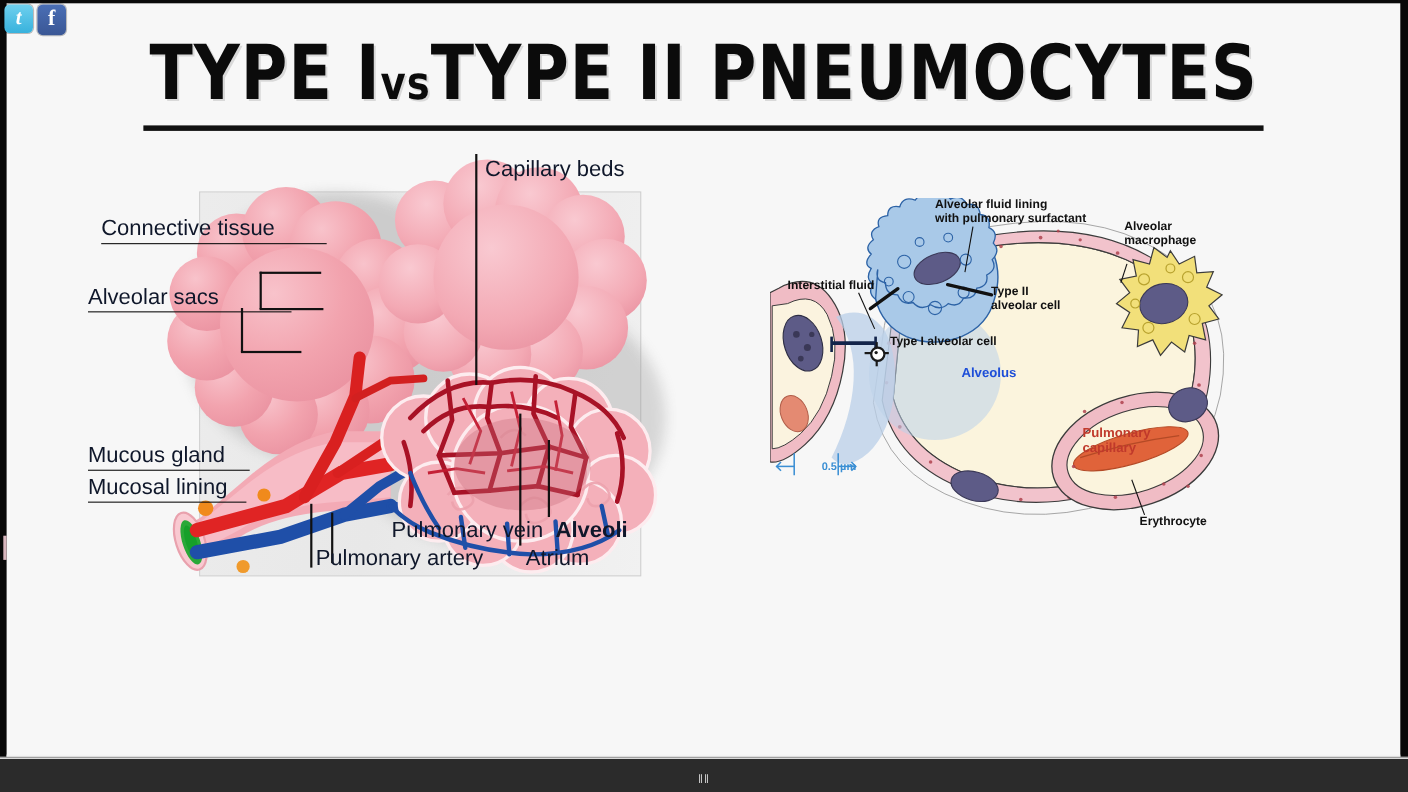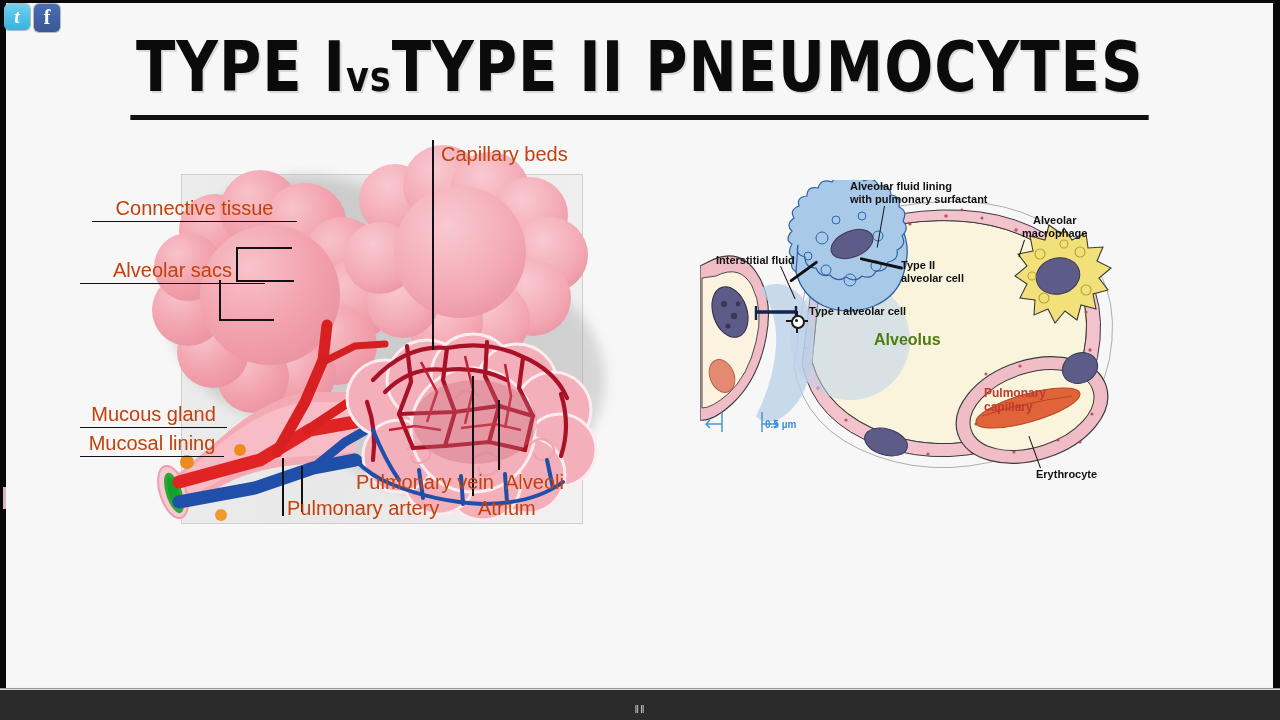--- a/index.html
+++ b/index.html
@@ -79,25 +79,24 @@
     position:absolute; left:181px; top:174px; width:400px; height:348px;
     border:1px solid #cfcfcf;
     background:linear-gradient(100deg,#ececec 0%, #e8e8e8 45%, #f1f1f1 100%);
   }
   .left-canvas { position:absolute; left:55px; top:130px; width:560px; height:410px; }
 
   .lbl {
     position:absolute;
     font-family:"Liberation Sans", sans-serif;
     font-size:20px;
-    color:#c2410c;
+    color:#0f172a;
     white-space:nowrap;
     background:transparent;
     z-index:20;
-    text-align:center;
   }
   .lbl.u { border-bottom:1.6px solid #111; padding-bottom:1px; }
 
   .leader { position:absolute; background:#111; z-index:19; }
   .leader.h { height:1.6px; }
   .leader.v { width:1.6px; }
 
   
   .right-fig {
     position:absolute; left:700px; top:180px; width:420px; height:305px;
@@ -105,21 +104,21 @@
   .rlbl {
     position:absolute;
     font-family:"Liberation Sans", sans-serif;
     font-weight:bold;
     font-size:11px;
     line-height:13px;
     color:#111;
     white-space:nowrap;
     z-index:25;
   }
-  .rlbl.blue { color:#4d7c0f; font-size:16px; }
+  .rlbl.blue { color:#1d4ed8; font-size:12px; }
   .rlbl.red  { color:#c0392b; font-size:12px; }
   .rlbl.scale { color:#3b8fd4; font-weight:bold; font-size:10px; }
   .rline { position:absolute; background:#111; z-index:24; }
 
   
   .cursor-cross { position:absolute; z-index:60; pointer-events:none; }
   .cursor-cross span { position:absolute; background:#1a1a1a; }
   .cursor-cross .hbar { left:0; top:9px; width:22px; height:1.6px; }
   .cursor-cross .vbar { left:10px; top:0; width:1.6px; height:22px; }
   .cursor-cross .ring {
@@ -305,21 +304,21 @@
 
   <div class="lbl u" style="left:80px; top:403px; width:147px;">Mucous gland</div>
   <div class="lbl u" style="left:80px; top:432px; width:144px;">Mucosal lining</div>
 
   <div class="lbl" style="left:308px; top:471px;margin-left:48px;">Pulmonary vein</div>
   <div class="leader v" style="left:301px; top:466px; height:46px;"></div>
 
   <div class="lbl" style="left:287px; top:497px;">Pulmonary artery</div>
   <div class="leader v" style="left:282px; top:458px; height:58px;"></div>
 
-  <div class="lbl" style="left:505px; top:471px;">Alveoli</div>
+  <div class="lbl" style="left:505px; top:471px;font-weight:bold;">Alveoli</div>
   <div class="leader v" style="left:498px; top:400px; height:70px;"></div>
 
   <div class="lbl" style="left:478px; top:497px;">Atrium</div>
   <div class="leader v" style="left:472px; top:376px; height:120px;"></div>
 
   <svg class="right-fig" viewBox="0 0 420 305">
     <defs>
       <filter id="sketchBlur" x="-20%" y="-20%" width="140%" height="140%">
         <feGaussianBlur stdDeviation="0.4"></feGaussianBlur>
       </filter>
@@ -448,21 +447,21 @@
     <path d="M56 126 L56 140" stroke="#13244a" stroke-width="2.4"></path>
     <path d="M96 126 L96 140" stroke="#13244a" stroke-width="2.4"></path>
   </svg>
 
   <div class="rlbl" style="left:850px; top:180px;">
     <div>Alveolar fluid lining</div>
     <div>with pulmonary surfactant</div>
   </div>
   <div class="rline" style="left:884px; top:206px; width:1.4px; height:42px; transform:rotate(10deg); transform-origin:top;"></div>
 
-  <div class="rlbl" style="left:1022px; top:214px;text-align:center;">
+  <div class="rlbl" style="left:1022px; top:200px;">
     <div>Alveolar</div>
     <div>macrophage</div>
   </div>
   <div class="rline" style="left:1024px; top:240px; width:1.4px; height:18px; transform:rotate(18deg); transform-origin:top;"></div>
 
   <div class="rlbl" style="left:716px; top:254px;">Interstitial fluid</div>
   <div class="rline" style="left:780px; top:266px; width:1.4px; height:36px; transform:rotate(-24deg); transform-origin:top;"></div>
 
   <div class="rlbl" style="left:901px; top:259px;">
     <div>Type II</div>
@@ -476,21 +475,21 @@
   <div class="rlbl blue" style="left:874px; top:333px;">Alveolus</div>
 
   <div class="rlbl red" style="left:984px; top:386px; line-height:14px;">
     <div>Pulmonary</div>
     <div>capillary</div>
   </div>
 
   <div class="rlbl" style="left:1036px; top:468px;">Erythrocyte</div>
   <div class="rline" style="left:1040px; top:434px; width:1.4px; height:34px; transform:rotate(-20deg); transform-origin:bottom;"></div>
 
-  <div class="rlbl scale" style="left:747px; top:418px;margin-left:18px;">0.5 µm</div>
+  <div class="rlbl scale" style="left:747px; top:418px;">0.5 µm</div>
 
   <div class="cursor-cross" style="left:786px; top:311px;">
     <span class="hbar"></span>
     <span class="vbar"></span>
     <span class="ring"></span>
     <span class="dot"></span>
   </div>
 
   <div class="white-strip"></div>
   <div class="bottom-sep"></div>

